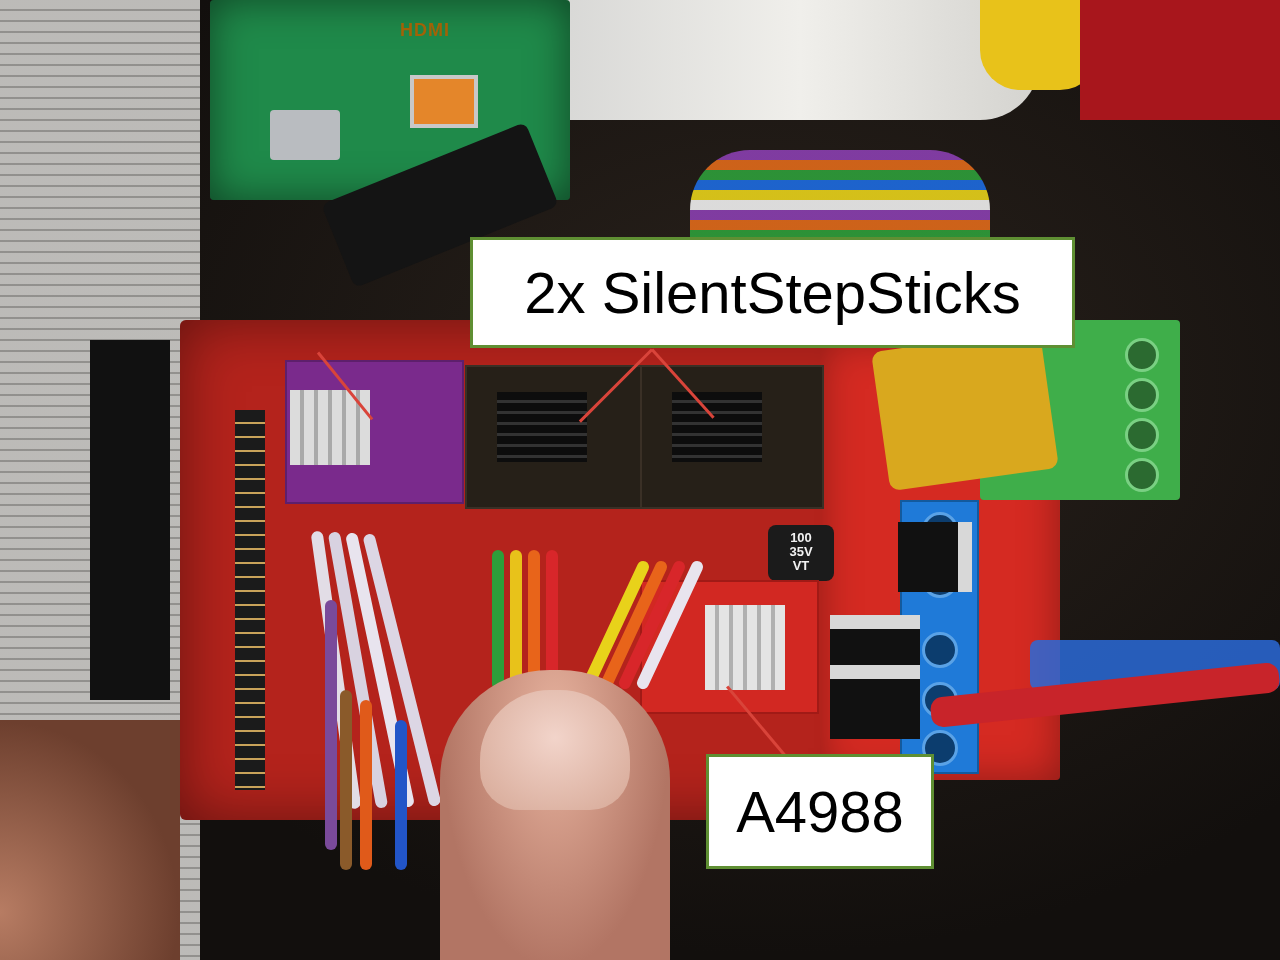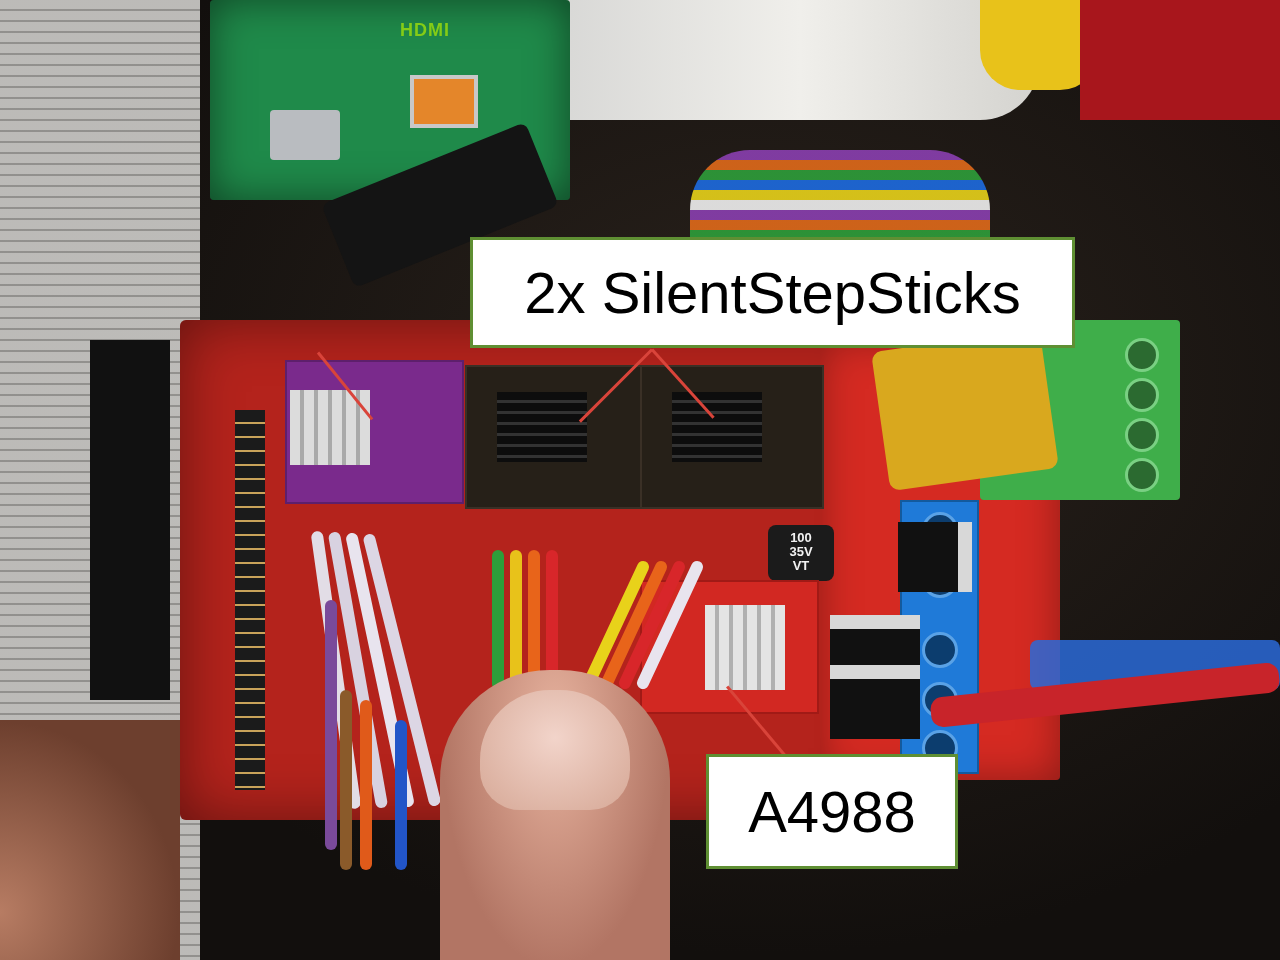--- a/index.html
+++ b/index.html
@@ -2,21 +2,21 @@
 <html><head>
 <meta charset="utf-8">
 <style>
   html, body { margin:0; padding:0; }
   body { width:1280px; height:960px; overflow:hidden; position:relative; background:#1a1613; font-family:"Liberation Sans", sans-serif; }
   .scene { position:absolute; inset:0; overflow:hidden; }
   .abs { position:absolute; }
   
   .bg-dark { background:radial-gradient(ellipse at 60% 40%, #2a221c 0%, #120f0d 70%); inset:0; }
   .rpi { left:210px; top:0; width:360px; height:200px; background:#1f8a4a; border-radius:4px; box-shadow:inset 0 0 40px rgba(0,0,0,.5); }
-  .rpi-hdmi { left:400px; top:20px; color:#84cc16; font-weight:bold; font-size:18px; letter-spacing:1px; }
+  .rpi-hdmi { left:400px; top:20px; color:#a16207; font-weight:bold; font-size:18px; letter-spacing:1px; }
   .usb-port { left:270px; top:110px; width:70px; height:50px; background:#b9bcc0; border-radius:4px; }
   .orange-port { left:410px; top:75px; width:60px; height:45px; background:#e4862a; border:4px solid #c8c8c8; }
   .white-ribbon { left:560px; top:0; width:480px; height:120px; background:linear-gradient(90deg,#d8d8d6,#f0efeb 50%,#d4d3cf); border-radius:0 0 60px 0; }
   .yellow-cable { left:980px; top:0; width:120px; height:90px; background:#e8c21a; border-radius:0 0 40px 40px; }
   .red-topright { left:1080px; top:0; width:200px; height:120px; background:#a8161c; }
   .black-cable { left:330px; top:160px; width:220px; height:90px; background:#141414; transform:rotate(-22deg); border-radius:8px; }
   .left-ribbon { left:0; top:0; width:200px; height:960px; background:repeating-linear-gradient(180deg,#dad9d6 0 9px,#a8a7a4 9px 11px); opacity:.85; }
   .left-ribbon2 { left:90px; top:340px; width:80px; height:360px; background:#111; }
   .hand-left { left:0; top:720px; width:180px; height:240px; background:radial-gradient(ellipse at 0% 80%, #b77c63, #6d3f2e 70%); }
   
@@ -133,16 +133,16 @@
   <div class="abs hand-left"></div>
 
   <div class="leader" style="left:318px;top:351px;width:86px;transform:rotate(51deg);"></div>
   <div class="leader" style="left:652px;top:348px;width:102px;transform:rotate(135deg);"></div>
   <div class="leader" style="left:652px;top:348px;width:92px;transform:rotate(48deg);"></div>
   <div class="leader" style="left:785px;top:754px;width:90px;transform:rotate(-130deg);"></div>
 
   <div class="label-box" style="left:470px;top:237px;width:605px;height:111px;">
     <span class="label-text" style="font-size:58px;">2x SilentStepSticks</span>
   </div>
-  <div class="label-box" style="left:706px;top:754px;width:252px;height:115px;">
+  <div class="label-box" style="left:706px;top:754px;width:228px;height:115px;">
     <span class="label-text" style="font-size:58px;">A4988</span>
   </div>
 </div>
 
 </body></html>

